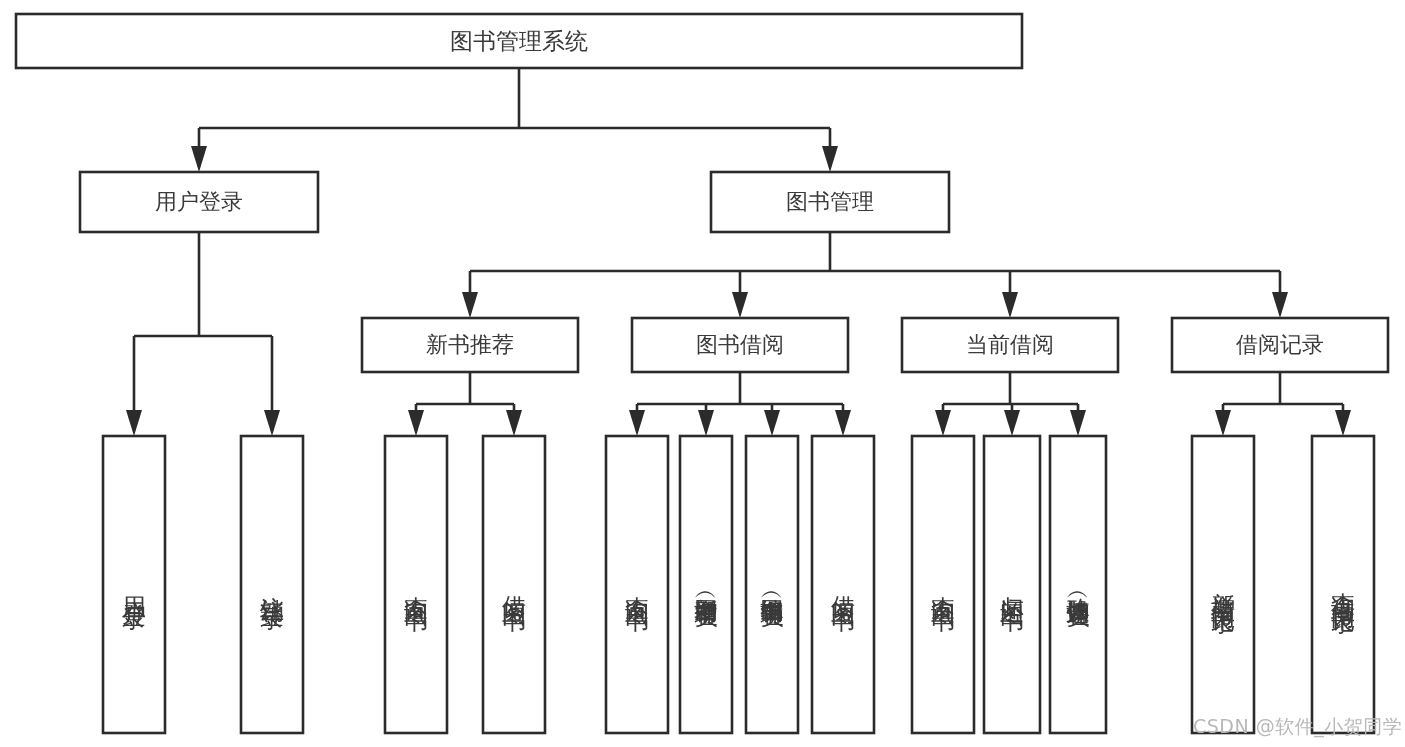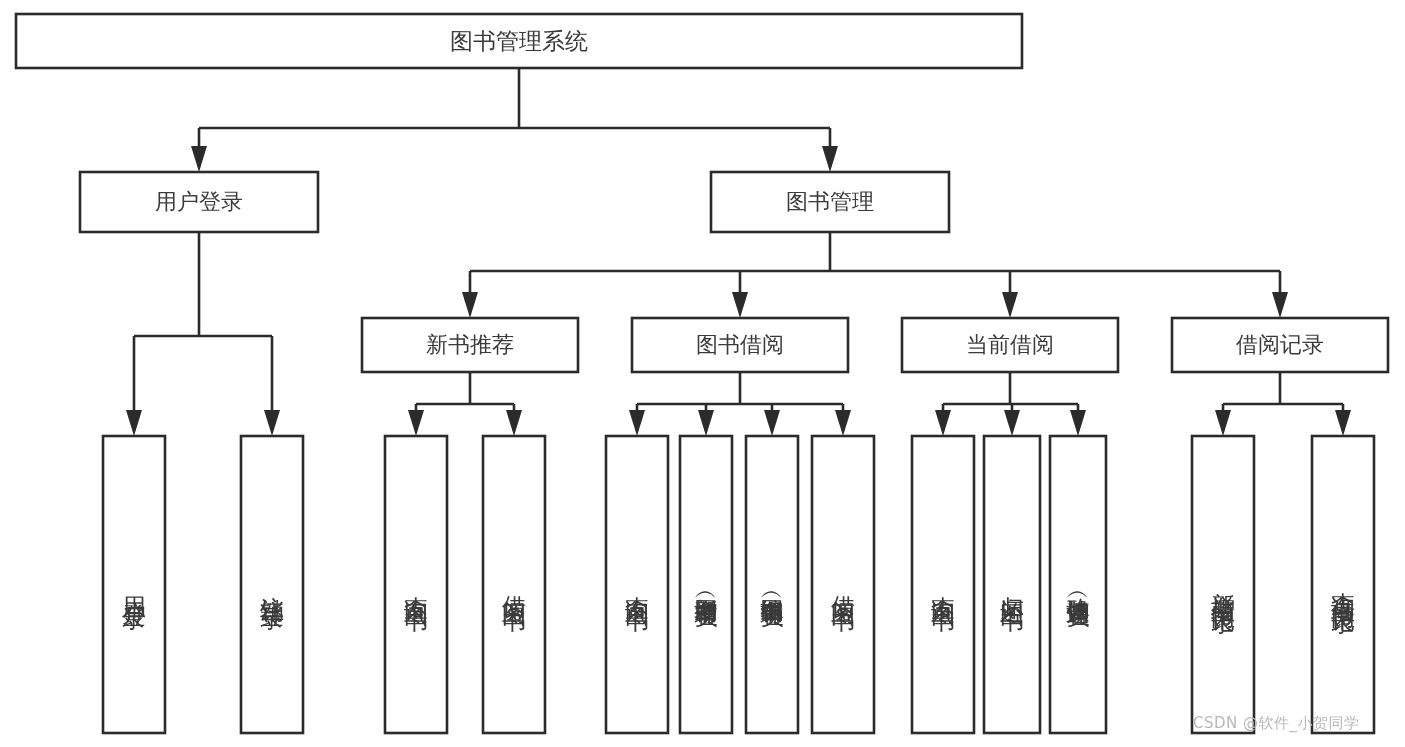--- a/index.html
+++ b/index.html
@@ -75,21 +75,21 @@
     white-space: nowrap;
     text-align: center;
   }
   .vlabel-text.tight {
     font-size: 23px;
     letter-spacing: 1px;
   }
   .watermark {
     position: absolute;
     font-family: "DejaVu Sans", "Liberation Sans", sans-serif;
-    font-size: 15px;
+    font-size: 19px;
     color: #b8b8b8;
     white-space: nowrap;
     letter-spacing: 0.5px;
   }
 </style>
 </head>
 <body>
 
 <div id="diagram-root">
   <svg class="diagram-canvas" viewBox="0 0 1405 747" xmlns="http://www.w3.org/2000/svg">

